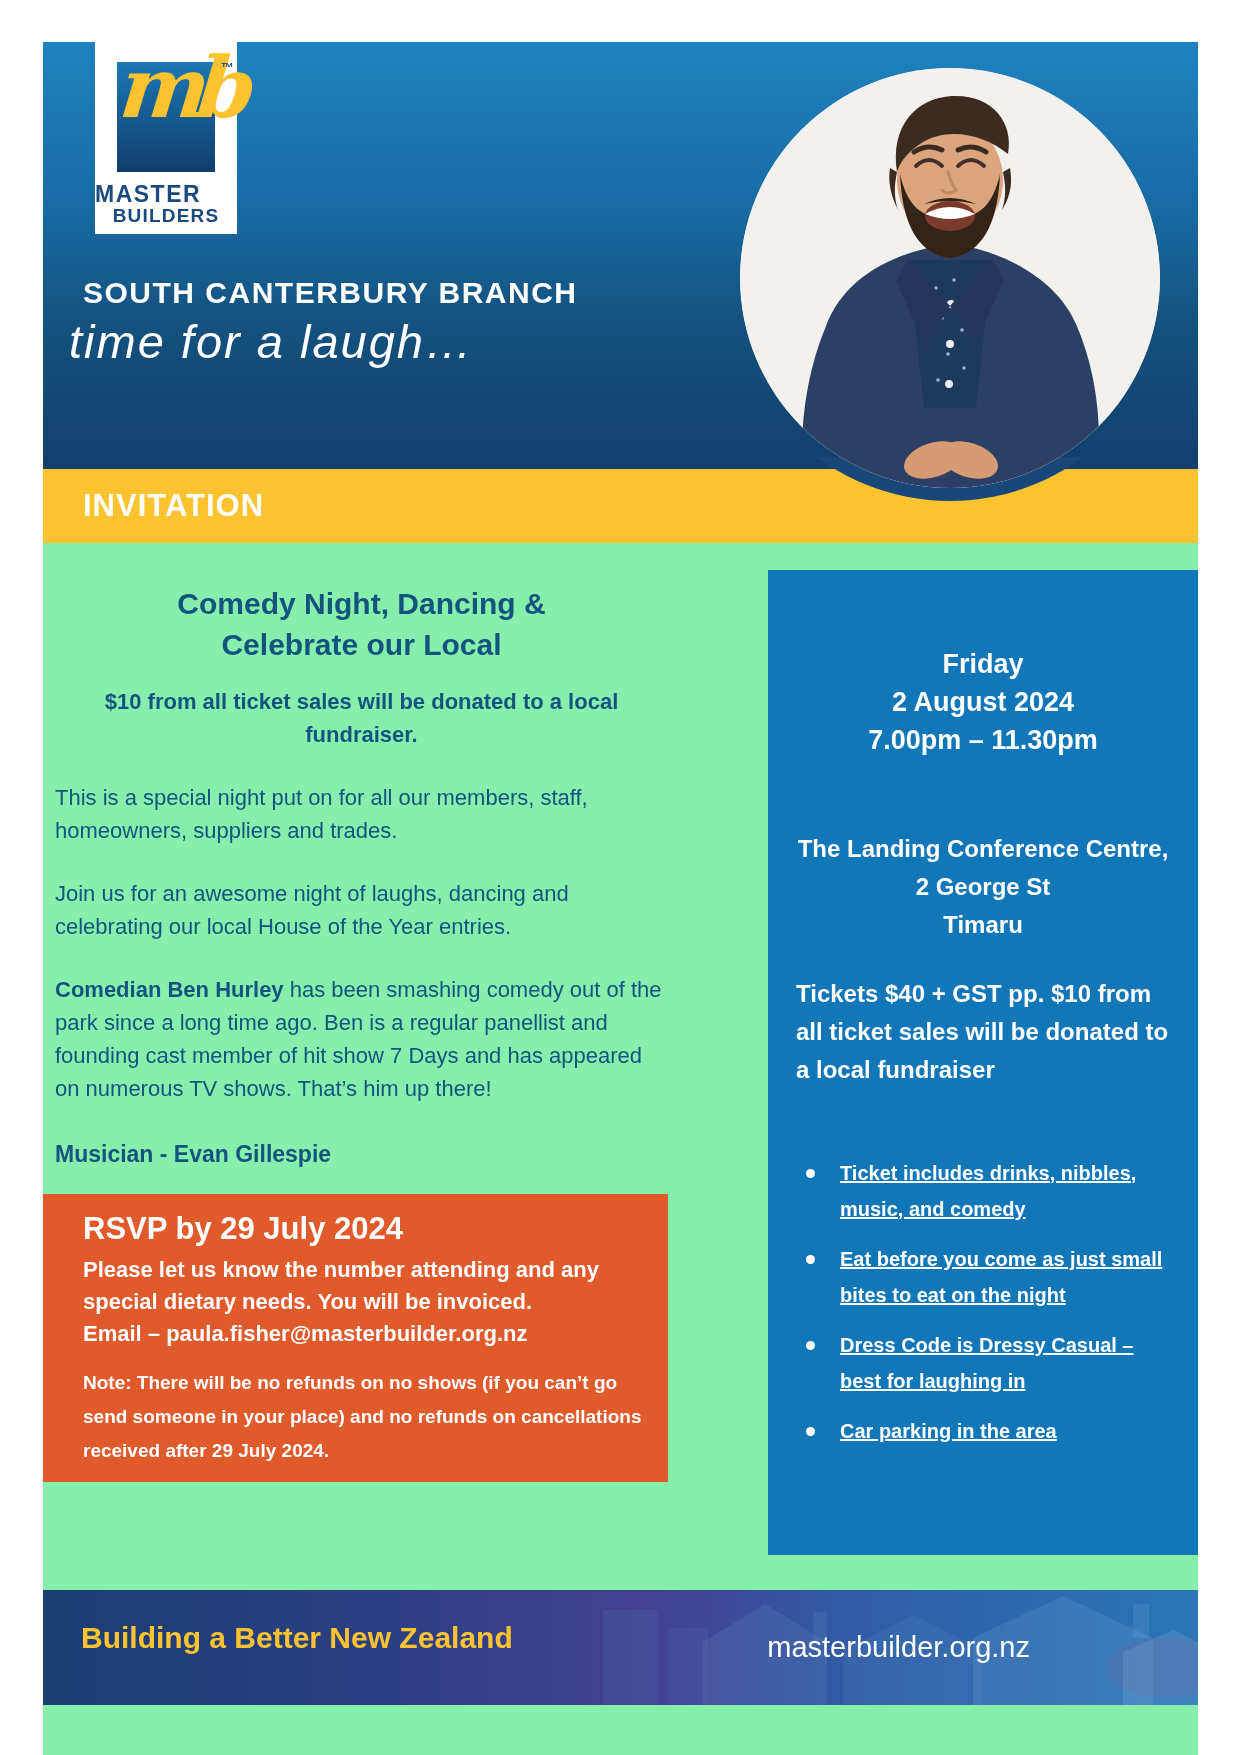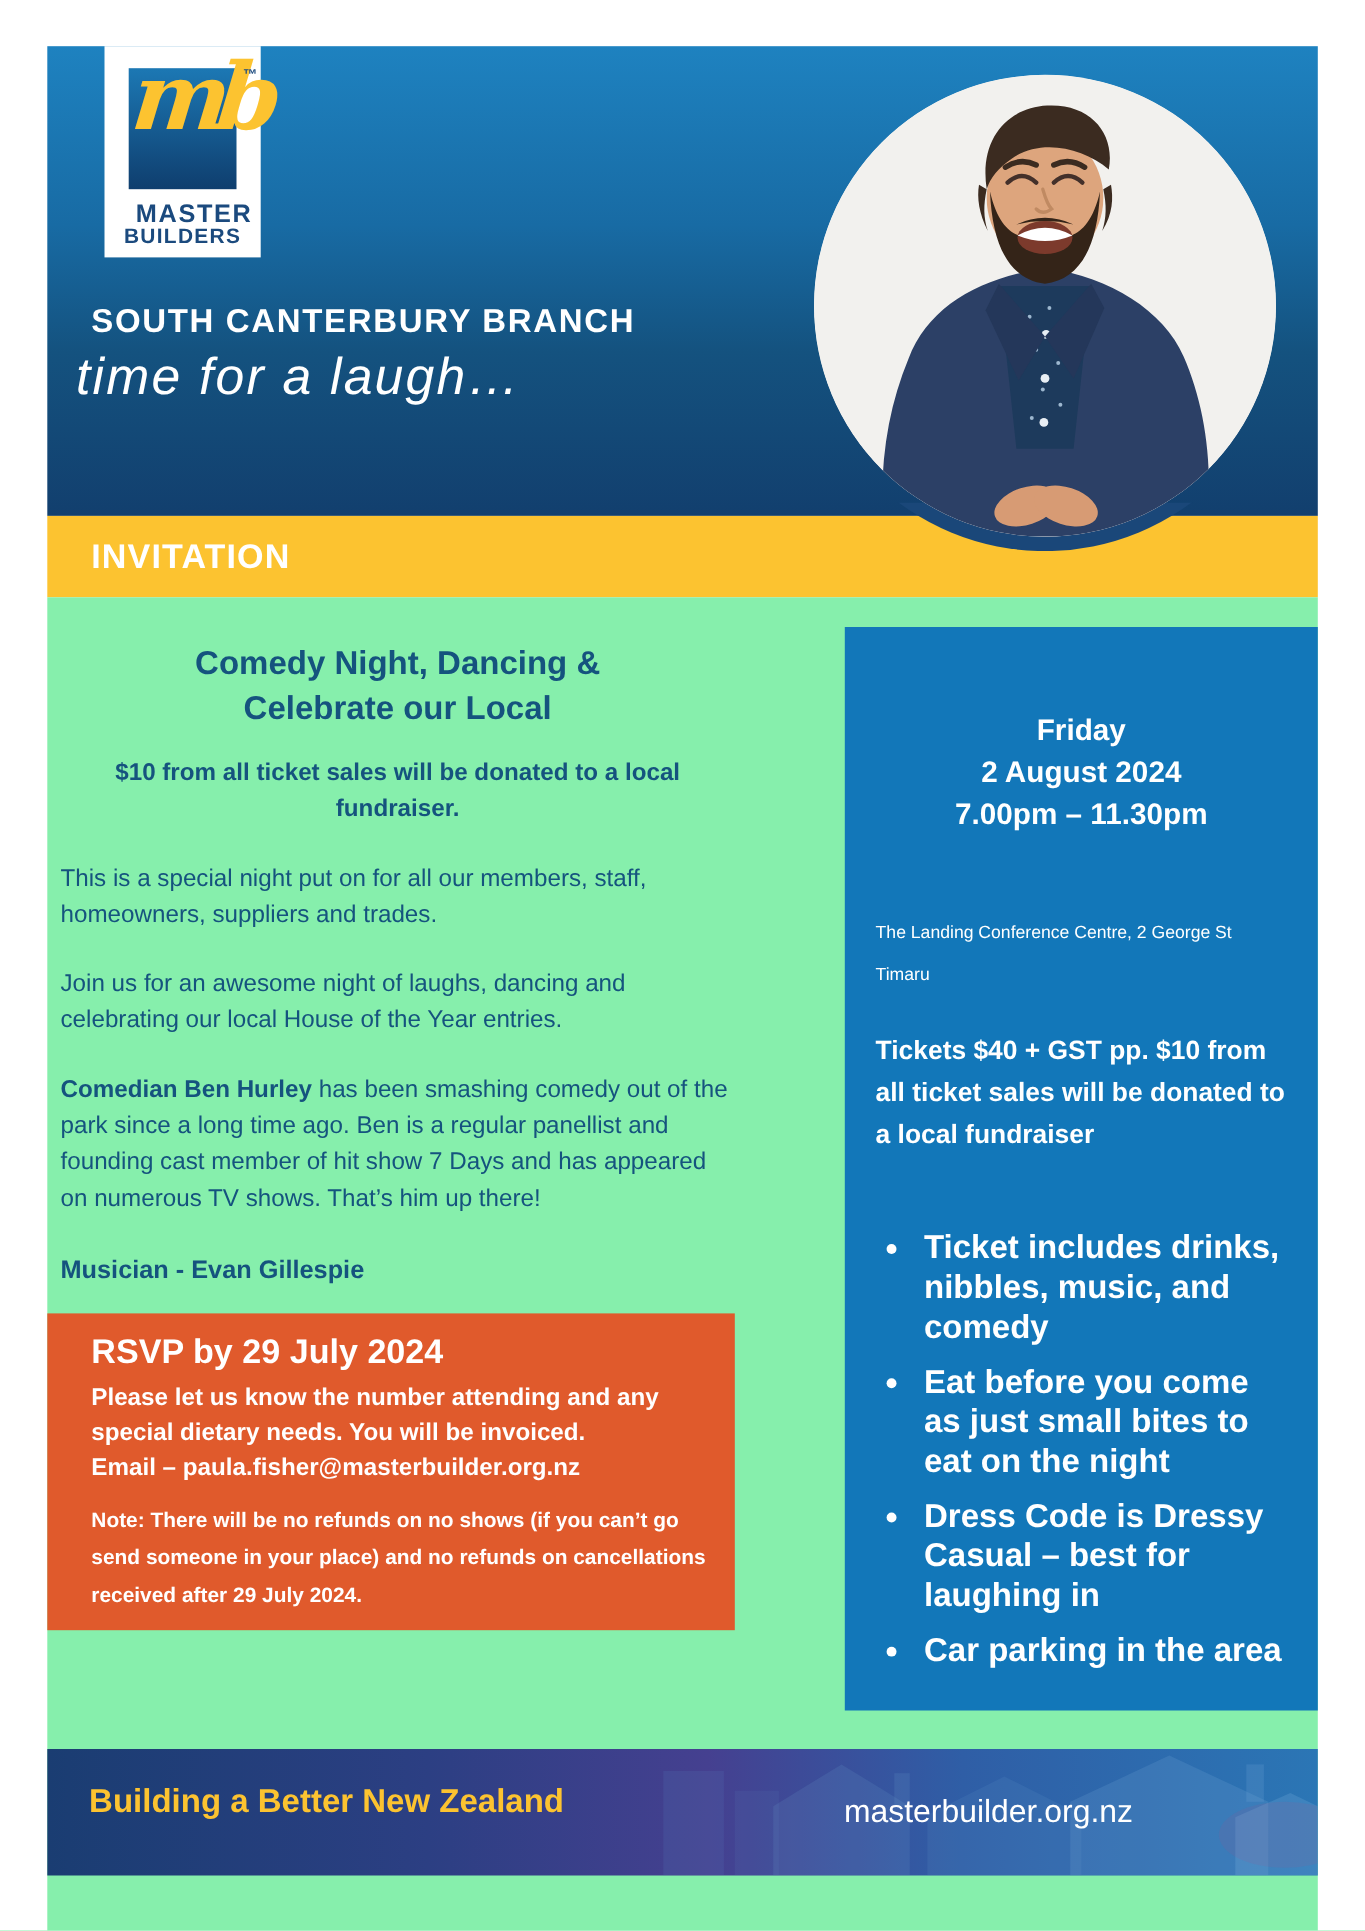--- a/index.html
+++ b/index.html
@@ -30,21 +30,21 @@
   .logo-mb{
     position:absolute;left:4px;top:-16px;width:108px;
     font-family:"DejaVu Serif",serif;font-style:italic;font-weight:bold;
     font-size:84px;color:#fcc330;letter-spacing:-12px;line-height:1.0;
     transform:skewX(-6deg);
   }
   .logo-tm{
     position:absolute;left:126px;top:18px;font-size:13px;color:#1b4a7e;font-weight:bold;
   }
   .logo-line1{
-    position:absolute;left:14px;top:139px;width:135px;text-align:center;
+    position:absolute;left:0;top:139px;width:135px;
     color:#1b4a7e;font-weight:bold;font-size:23px;letter-spacing:1.5px;
   }
   .logo-line2{
     position:absolute;left:0;top:163px;width:142px;text-align:center;
     color:#1b4a7e;font-weight:bold;font-size:19px;letter-spacing:1.2px;
   }
   .branch{
     position:absolute;left:40px;top:234px;
     color:#ffffff;font-weight:bold;font-size:30px;letter-spacing:1.5px;
   }
@@ -99,26 +99,26 @@
   .rsvp-line{font-weight:bold;font-size:22px;line-height:32px;}
   .rsvp-note{margin-top:16px;font-weight:bold;font-size:19px;line-height:34px;}
   
   .sidebar{
     position:absolute;left:725px;top:27px;width:430px;height:985px;box-sizing:border-box;
     background:#1277b9;color:#ffffff;padding:30px 28px;
   }
   .side-datetime{
     margin-top:45px;text-align:center;font-weight:bold;font-size:27px;line-height:38px;
   }
-  .side-venue{margin-top:71px;font-weight:normal;font-size:16px;line-height:38px;}
+  .side-venue{margin-top:71px;font-weight:bold;font-size:24px;line-height:38px;text-align:center;}
   .side-tickets{margin-top:31px;font-weight:bold;font-size:24px;line-height:38px;}
   .side-bullets{margin:66px 0 0 0;padding:0;list-style:none;}
   .side-bullets li{
     position:relative;padding-left:44px;margin-bottom:14px;
-    font-weight:bold;font-size:30px;line-height:36px;
+    font-weight:bold;font-size:20px;line-height:36px;text-decoration:underline;
   }
   .side-bullets .dot{
     position:absolute;left:10px;top:14px;width:9px;height:9px;border-radius:50%;background:#ffffff;
   }
   
   .footer{
     position:absolute;left:0;top:1548px;width:1155px;height:115px;
     background:linear-gradient(90deg,#1a3d72 0%,#2c3f83 30%,#454090 52%,#2f5ea6 72%,#2b76b5 100%);
     overflow:hidden;
   }

